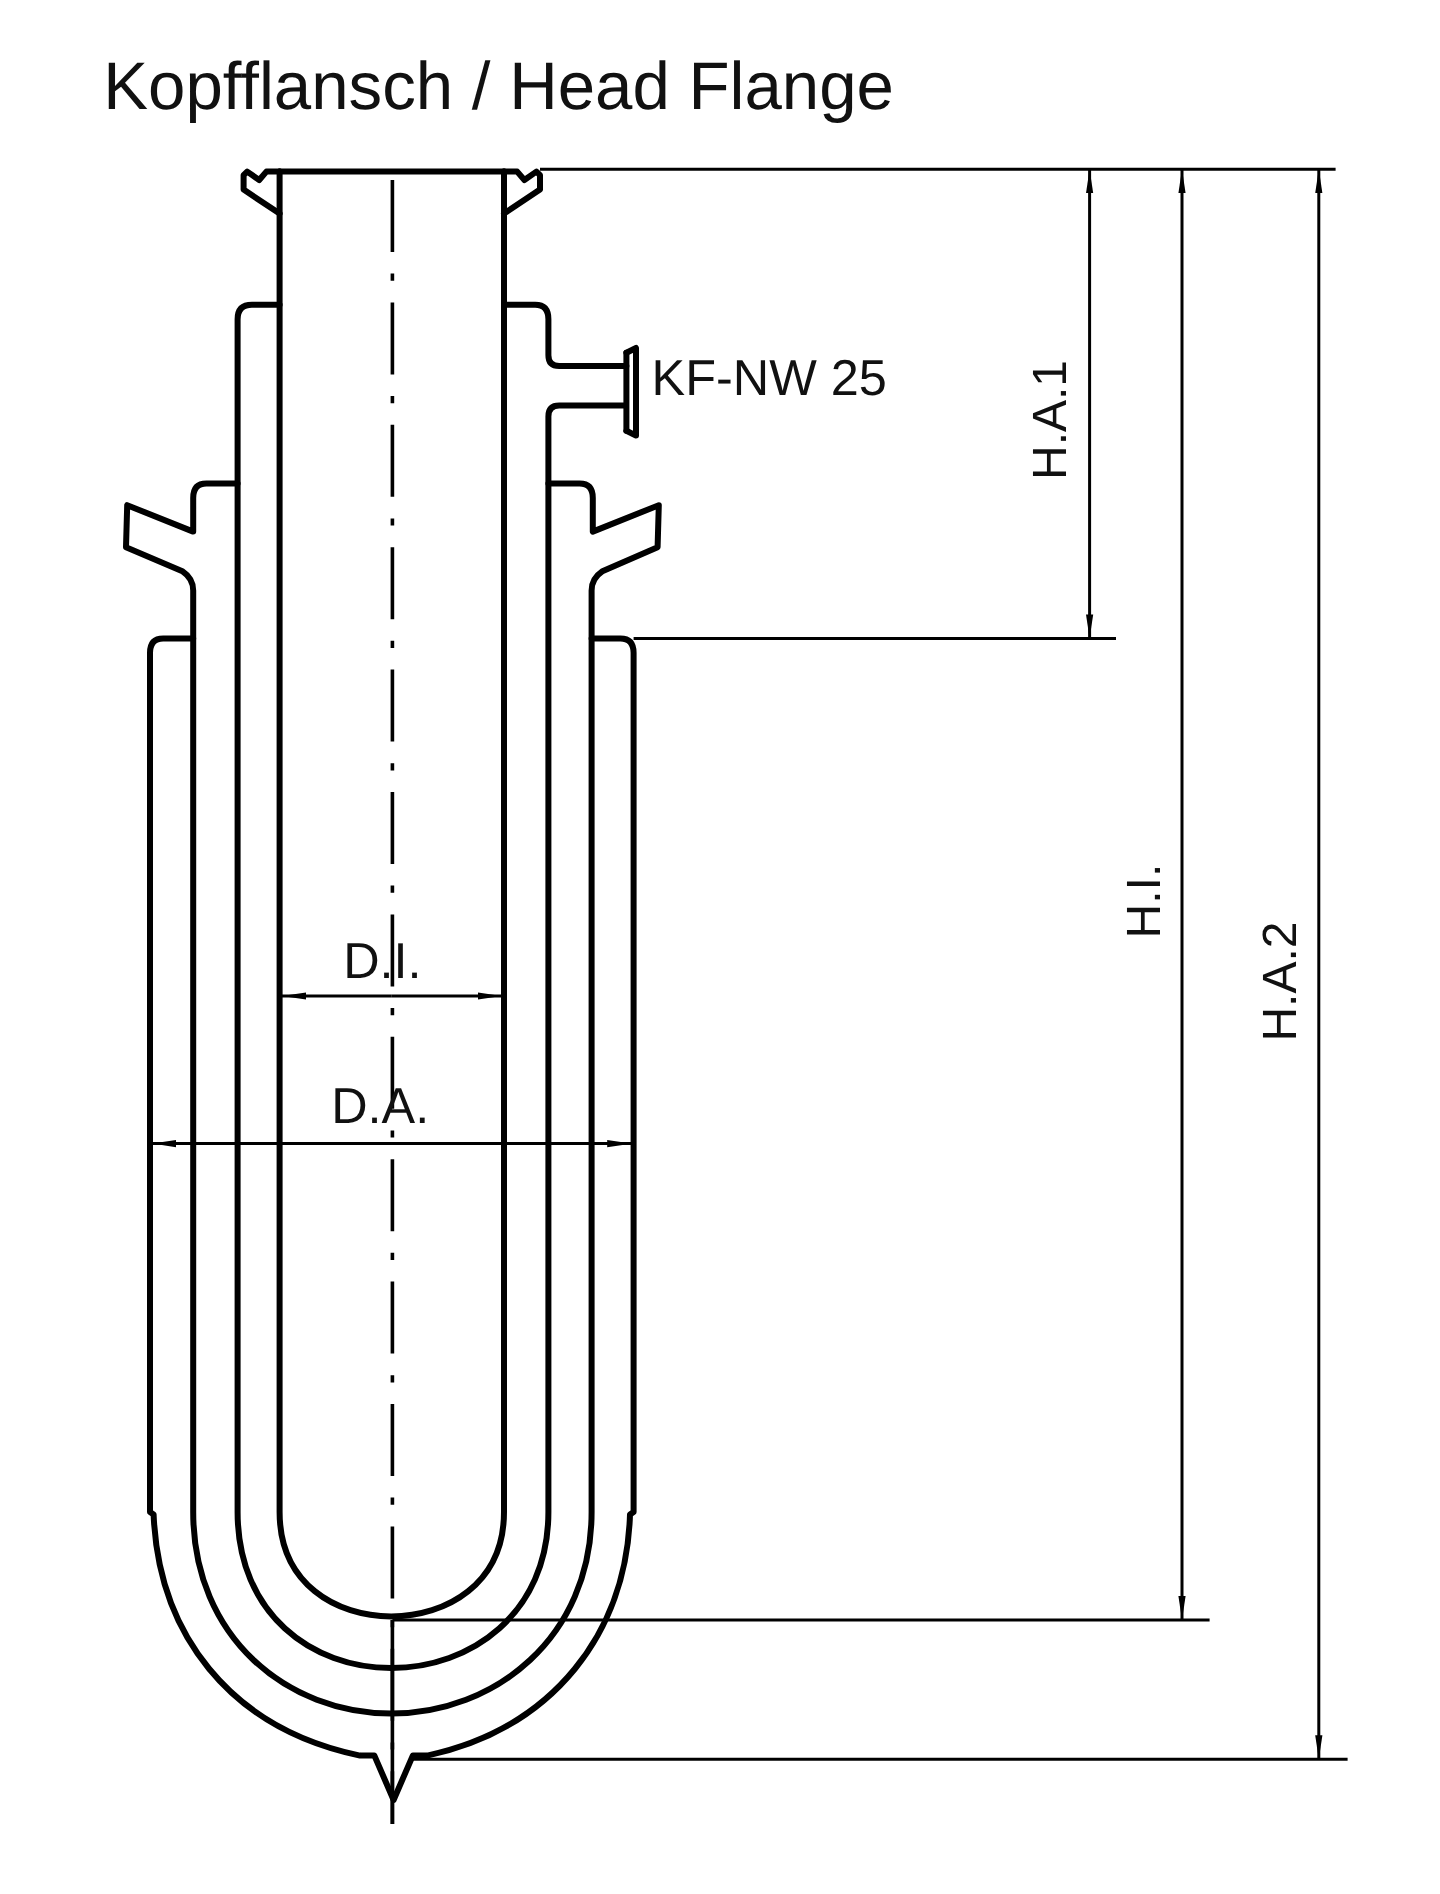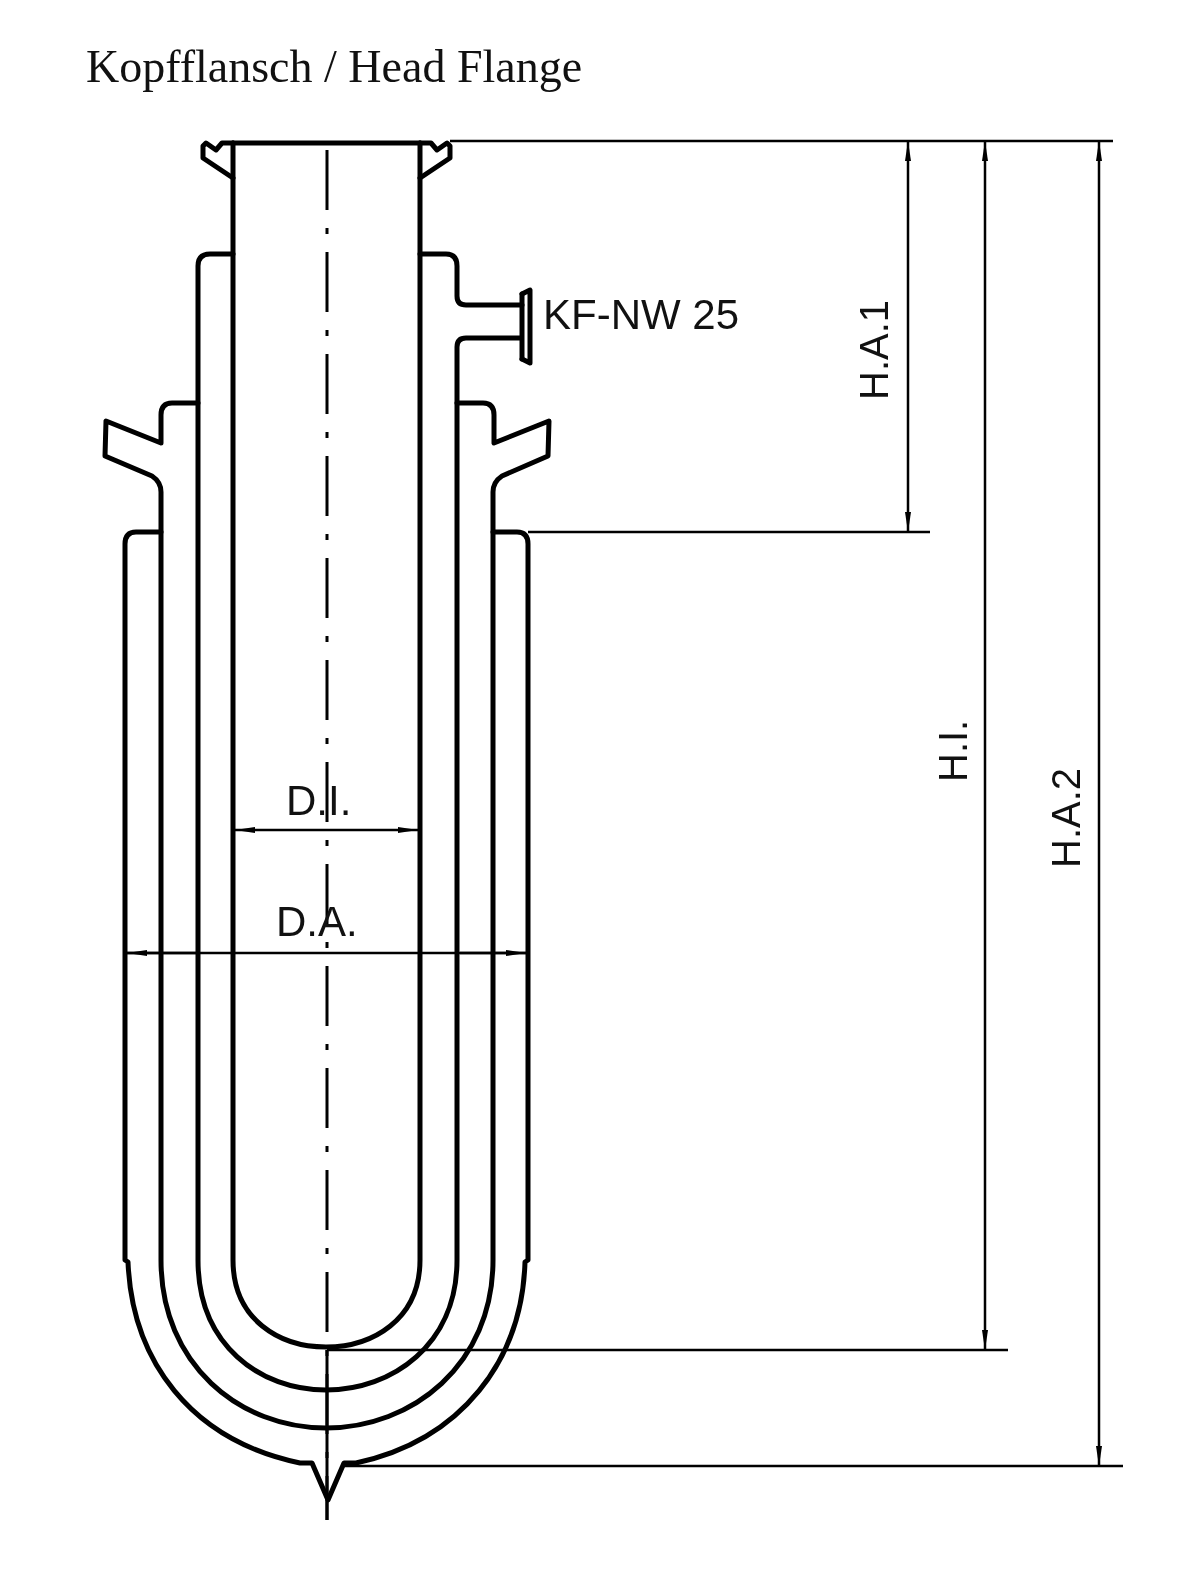--- a/index.html
+++ b/index.html
@@ -1,20 +1,20 @@
 <!DOCTYPE html>
 <html><head>
   <meta charset="utf-8">
   <style>
     html, body { margin: 0; padding: 0; background: #ffffff; }
     body { width: 1200px; height: 1578px; position: relative; overflow: hidden; }
     #drawing { position: absolute; left: 0; top: 0; }
     .title {
       position: absolute; left: 86px; top: 44px;
-      font-family: Liberation Serif, serif; font-size: 46px; color: #111111;
+      font-family: Liberation Sans, sans-serif; font-size: 56px; color: #111111;
       white-space: nowrap; line-height: 1;
     }
     .lbl { font-family: "Liberation Sans", sans-serif; fill: #111111; }
     .thick { stroke: #000; stroke-width: 5; fill: none; stroke-linejoin: round; stroke-linecap: round; }
     .thin { stroke: #000; stroke-width: 2.5; fill: none; }
     .center { stroke: #000; stroke-width: 3; fill: none; stroke-dasharray: 60 18 6 18; }
   </style>
 </head>
 <body>
 

